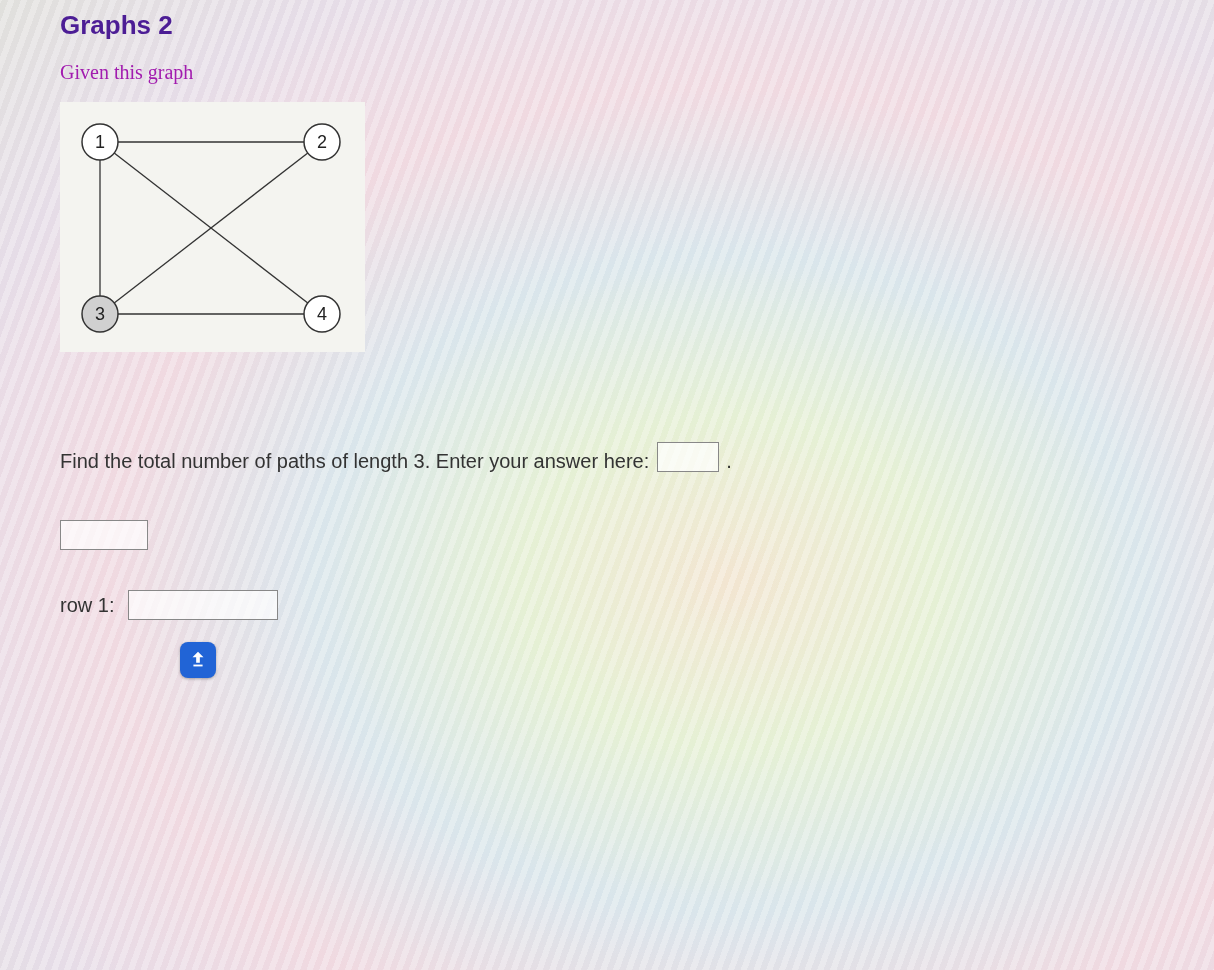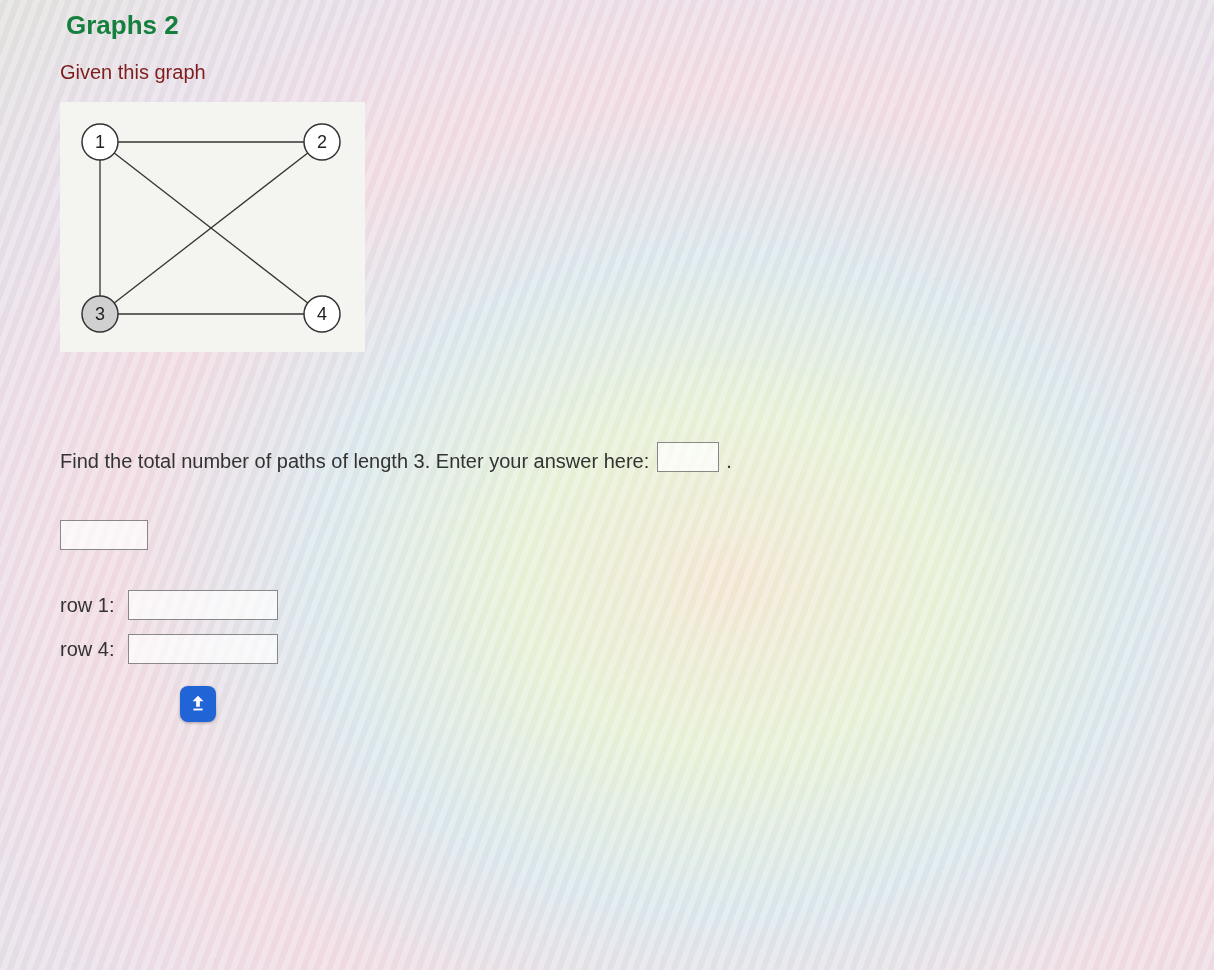--- a/index.html
+++ b/index.html
@@ -35,27 +35,28 @@
     pointer-events: none;
     mix-blend-mode: overlay;
   }
   .page {
     position: relative;
     padding: 10px 0 0 60px;
   }
   h2.title {
     font-size: 26px;
     font-weight: bold;
-    color: #15803d;
-    margin: 0 0 20px 6px;
+    color: #4c1d95;
+    margin: 0 0 20px 0;
   }
   .intro {
     font-size: 20px;
-    color: #7f1d1d;
+    color: #a21caf;
     margin: 0 0 18px 0;
+    font-family: Liberation Serif, serif;
   }
   .graph-box {
     background: #f4f4f0;
     width: 305px;
     height: 250px;
     position: relative;
     margin-bottom: 90px;
   }
   .graph-box svg { width: 100%; height: 100%; }
   .node-circle { fill: #fff; stroke: #333; stroke-width: 1.5; }
@@ -158,24 +159,20 @@
   <div class="para">
     <input class="box med" type="text" value="" style="">
   </div>
 
   <div class="rows-wrap">
     <div class="rows">
       <div class="row-line">
         <span class="row-label">row 1:</span>
         <input class="box row" type="text" value="" style="">
       </div>
-      <div class="row-line">
-        <span class="row-label">row 4:</span>
-        <input class="box row" type="text" value="" style="">
-      </div>
     </div>
     <div class="fab">
       <svg viewBox="0 0 24 24">
         <path fill="#fff" d="M12 3 L6 9 L10 9 L10 15 L14 15 L14 9 L18 9 Z"></path>
         <rect fill="#fff" x="7" y="17" width="10" height="2"></rect>
       </svg>
     </div>
   </div>
 
 </div>

